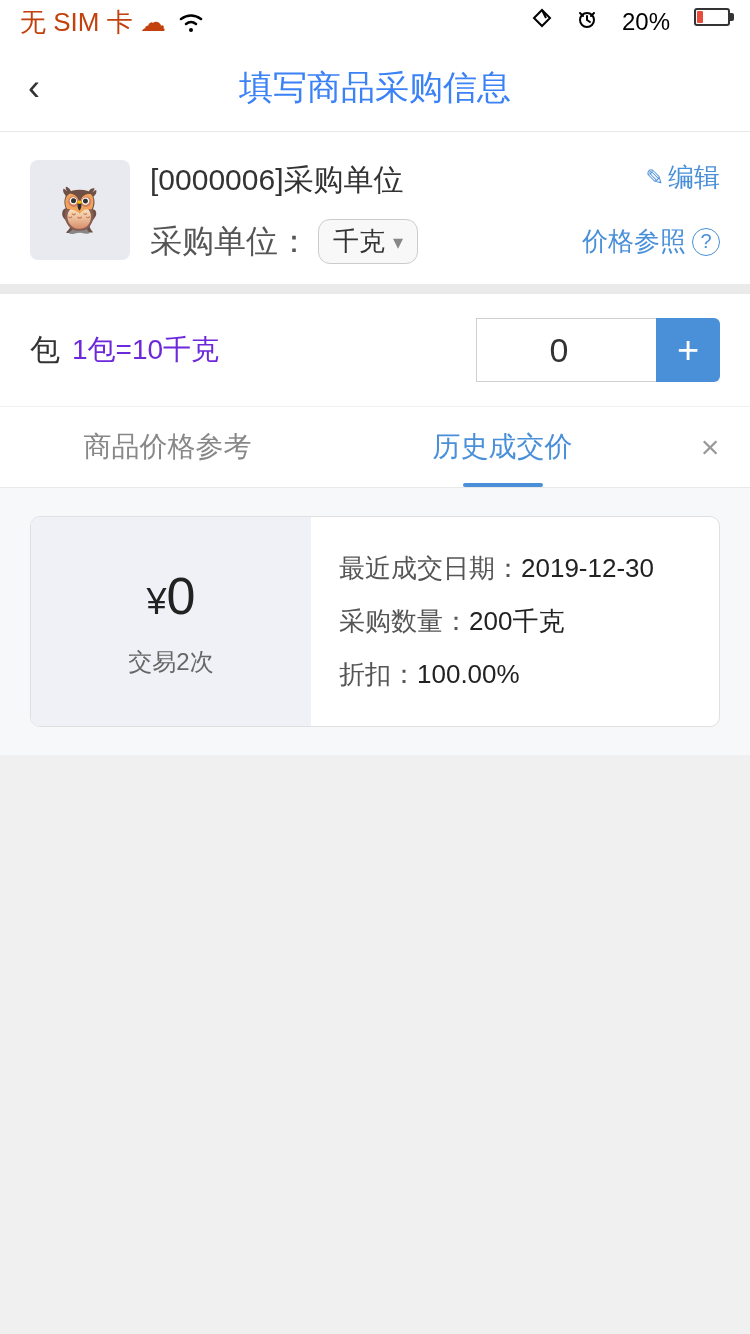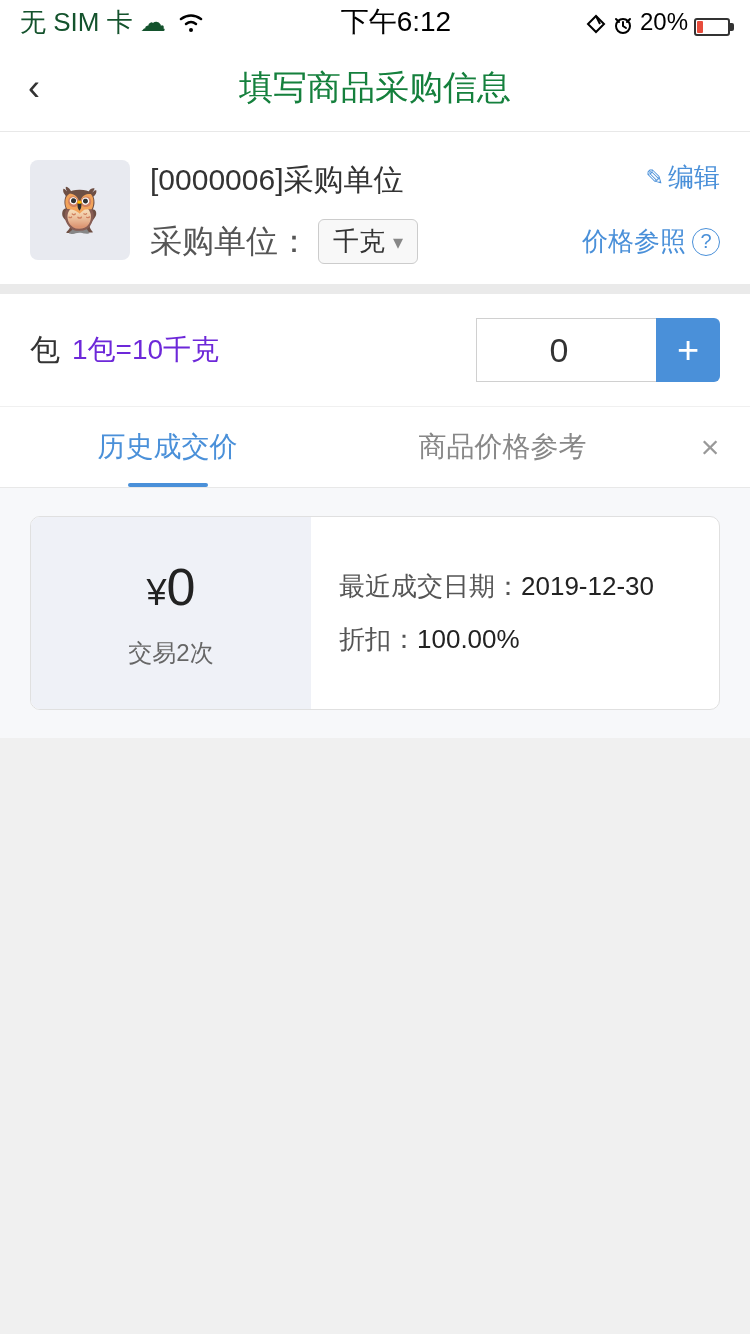--- a/index.html
+++ b/index.html
@@ -18,37 +18,37 @@
       height: 44px;
       background: #fff;
       display: flex;
       align-items: center;
       justify-content: space-between;
       padding: 0 20px;
       font-size: 28px;
     }
     .status-left {
       font-size: 26px;
-      color: #14532d;
+      color: #c2410c;
       display: flex;
       align-items: center;
       gap: 10px;
       text-align: center;
     }
     .status-center {
       font-size: 28px;
       color: #000;
       font-weight: 400;
     }
     .status-right {
       font-size: 24px;
       color: #000;
       display: flex;
-      align-items: flex-end;
-      gap: 6px;
+      align-items: flex-start;
+      gap: 24px;
     }
     .battery-icon {
       display: inline-flex;
       align-items: center;
     }
     .battery-body {
       width: 36px;
       height: 18px;
       border: 2px solid #333;
       border-radius: 3px;
@@ -90,21 +90,21 @@
     .nav-back {
       position: absolute;
       left: 28px;
       font-size: 36px;
       color: #333;
       cursor: pointer;
     }
     .nav-title {
       font-size: 34px;
       font-weight: 500;
-      color: #15803d;
+      color: #3b82f6;
     }
 
     
     .product-card {
       background: #fff;
       margin-top: 0;
       padding: 28px 30px 20px 30px;
       display: flex;
       align-items: flex-start;
       gap: 20px;
@@ -156,21 +156,21 @@
       justify-content: space-between;
     }
     .purchase-unit-label {
       font-size: 32px;
       color: #555;
     }
     .unit-select {
       display: inline-flex;
       align-items: center;
       border: 1px solid #ccc;
-      border-radius: 6px;
+      border-radius: 12px;
       padding: 4px 14px;
       font-size: 26px;
       color: #333;
       background: #f8f8f8;
       gap: 8px;
       cursor: pointer;
     }
     .unit-select-arrow {
       font-size: 20px;
       color: #888;
@@ -375,21 +375,20 @@
 <div class="status-bar">
   <div class="status-left">
     <span>无 SIM 卡 ☁</span>
     <svg width="30" height="22" viewBox="0 0 30 22">
       <path d="M15 18 Q15 18 15 18" stroke="#000" stroke-width="3" fill="none"></path>
       <path d="M10 13 Q15 9 20 13" stroke="#000" stroke-width="2.5" fill="none" stroke-linecap="round"></path>
       <path d="M5 8 Q15 1 25 8" stroke="#000" stroke-width="2.5" fill="none" stroke-linecap="round"></path>
       <circle cx="15" cy="19" r="2" fill="#000"></circle>
     </svg>
   </div>
-  <div class="status-center">下午6:12</div>
   <div class="status-right">
     <svg width="20" height="22" viewBox="0 0 20 22">
       <path d="M10 2 L18 10 L10 18 L2 10 Z" fill="none" stroke="#000" stroke-width="2"></path>
       <path d="M10 2 L14 10" stroke="#000" stroke-width="2"></path>
     </svg>
     <svg width="22" height="22" viewBox="0 0 22 22">
       <circle cx="11" cy="12" r="7" fill="none" stroke="#000" stroke-width="2"></circle>
       <path d="M11 8 L11 12 L14 14" stroke="#000" stroke-width="2" fill="none" stroke-linecap="round"></path>
       <path d="M4 5 L7 8" stroke="#000" stroke-width="2" stroke-linecap="round"></path>
       <path d="M18 5 L15 8" stroke="#000" stroke-width="2" stroke-linecap="round"></path>
@@ -449,45 +448,48 @@
     <input class="quantity-input" type="number" value="0" style="">
     <button class="quantity-plus">
       <span class="quantity-plus-icon">+</span>
     </button>
   </div>
 </div>
 
 <div class="bottom-panel">
 
   <div class="tabs-row">
+    <div class="tab-item">
+      <span>商品价格参考</span>
+    </div>
     <div class="tab-item active">
       <span>历史成交价</span>
       <div class="tab-underline"></div>
-    </div>
-    <div class="tab-item">
-      <span>商品价格参考</span>
     </div>
     <div class="tab-close">
       <span>×</span>
     </div>
   </div>
 
   <div class="price-card-container">
     <div class="price-card">
       <div class="price-card-left">
         <div class="price-value">
           <span class="price-yen">¥</span><span>0</span>
         </div>
         <div class="price-tx-count">交易2次</div>
       </div>
       <div class="price-card-right">
         <div class="price-detail-row">
           <span class="price-detail-label">最近成交日期：</span><span class="price-detail-value">2019-12-30</span>
         </div>
         <div class="price-detail-row">
+          <span class="price-detail-label">采购数量：</span><span class="price-detail-value">200千克</span>
+        </div>
+        <div class="price-detail-row">
           <span class="price-detail-label">折扣：</span><span class="price-detail-value">100.00%</span>
         </div>
       </div>
     </div>
   </div>
 
 </div>
 
 <div class="page-bg"></div>
 

